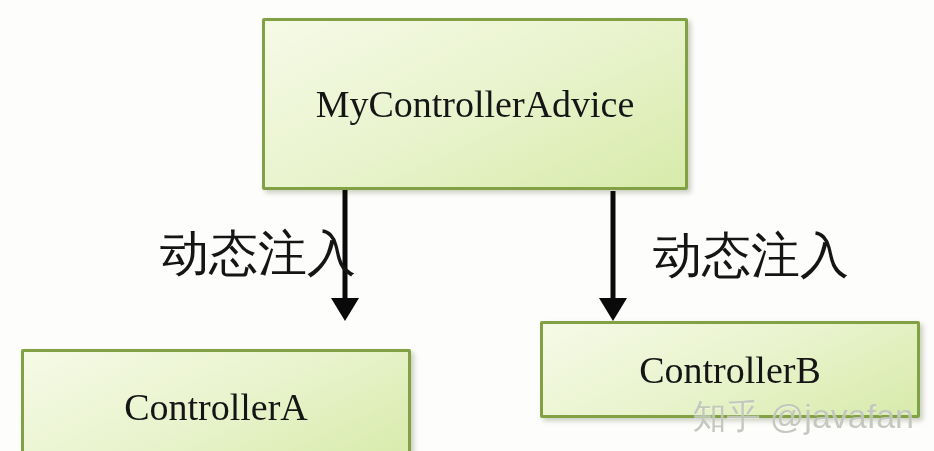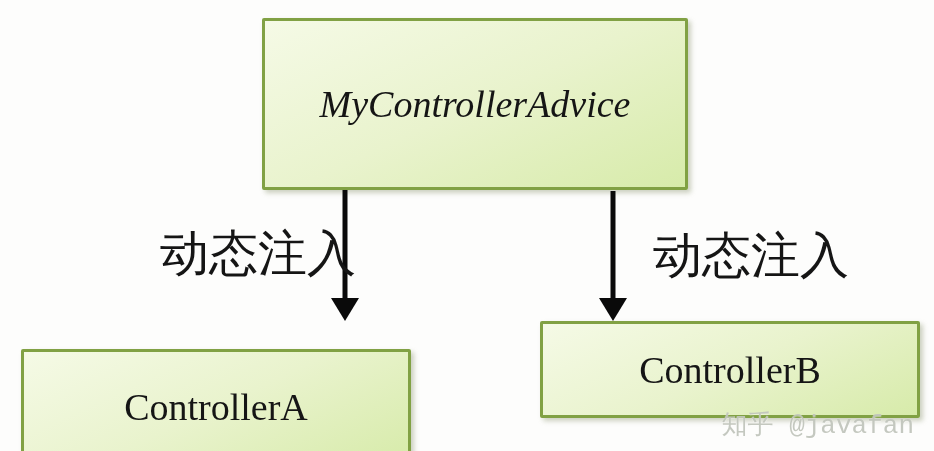--- a/index.html
+++ b/index.html
@@ -33,21 +33,20 @@
     justify-content: center;
     color: var(--text);
     font-size: 38px;
     line-height: 48px;
     text-align: center;
   }
   .node-top {
     left: 262px; top: 18px;
     width: 426px; height: 172px;
     gap: 20px;
-    font-style: italic;
   }
   .node-left {
     left: 21px; top: 321px;
     width: 390px; height: 116px; margin-top: 28px;
   }
   .node-right {
     left: 540px; top: 321px;
     width: 380px; height: 97px;
   }
   .arrows {
@@ -61,23 +60,23 @@
     position: absolute;
     font-size: 49px;
     line-height: 44px;
     color: var(--text);
     white-space: nowrap;
   }
   .edge-label-left { left: 160px; top: 232px; }
   .edge-label-right { left: 653px; top: 234px; }
   .watermark {
     position: absolute;
-    right: 20px; top: 407px;
-    font-family: Liberation Mono, monospace;
-    font-size: 26px;
+    right: 20px; top: 394px;
+    font-family: Liberation Sans, sans-serif;
+    font-size: 34px;
     color: var(--watermark);
     opacity: 0.95;
     white-space: nowrap;
     text-shadow: 0 1px 1px rgba(255,255,255,0.5);
   }
 </style>
 </head>
 <body>
 
 <div class="canvas">

